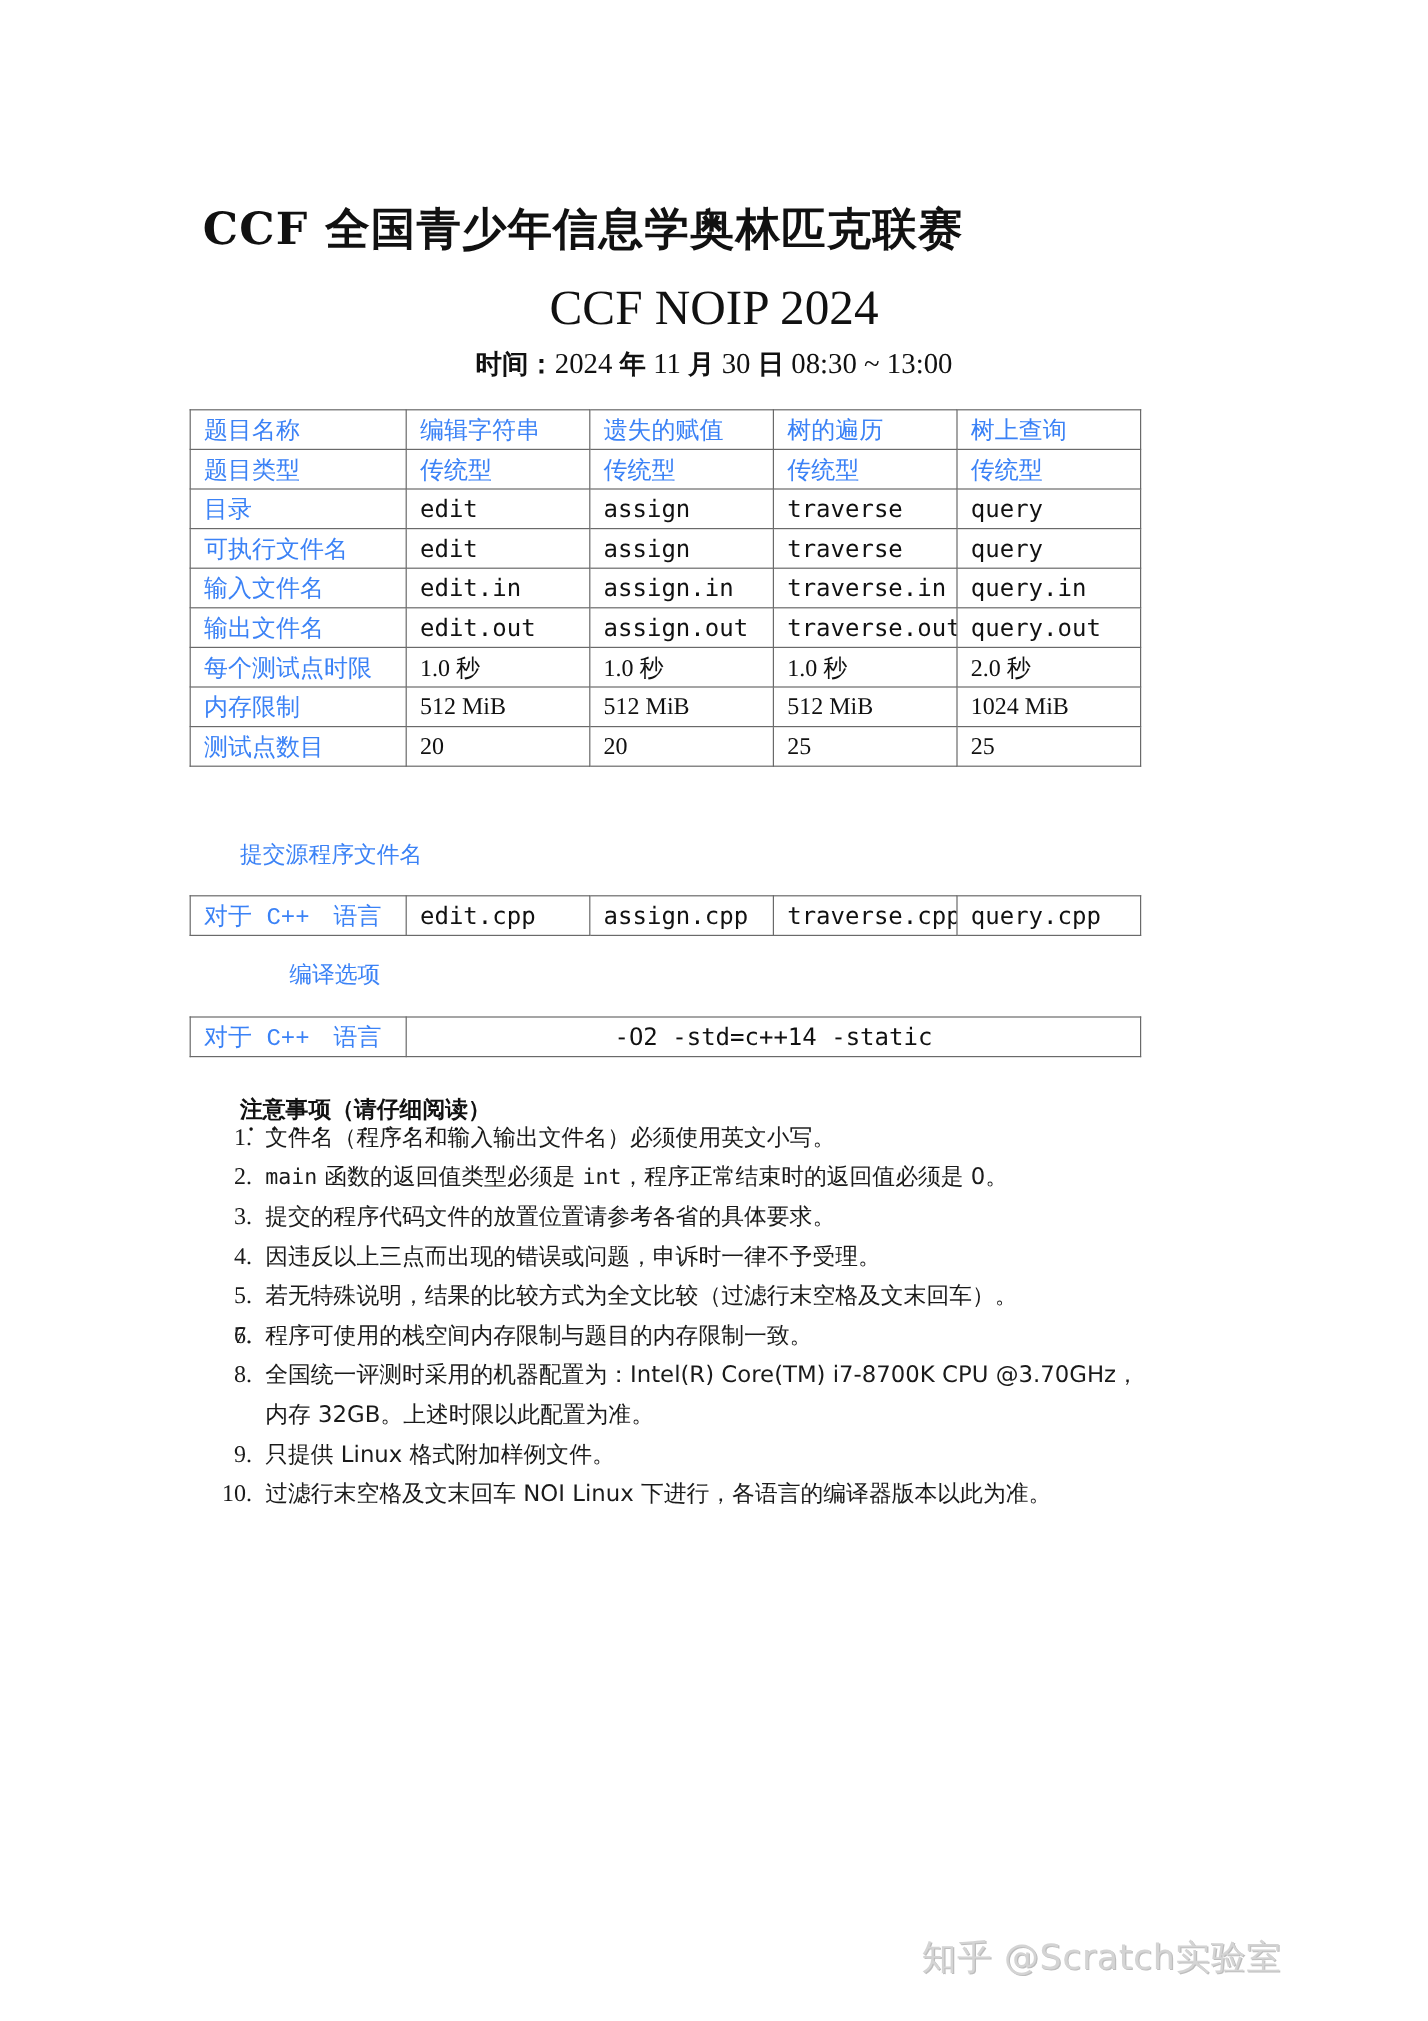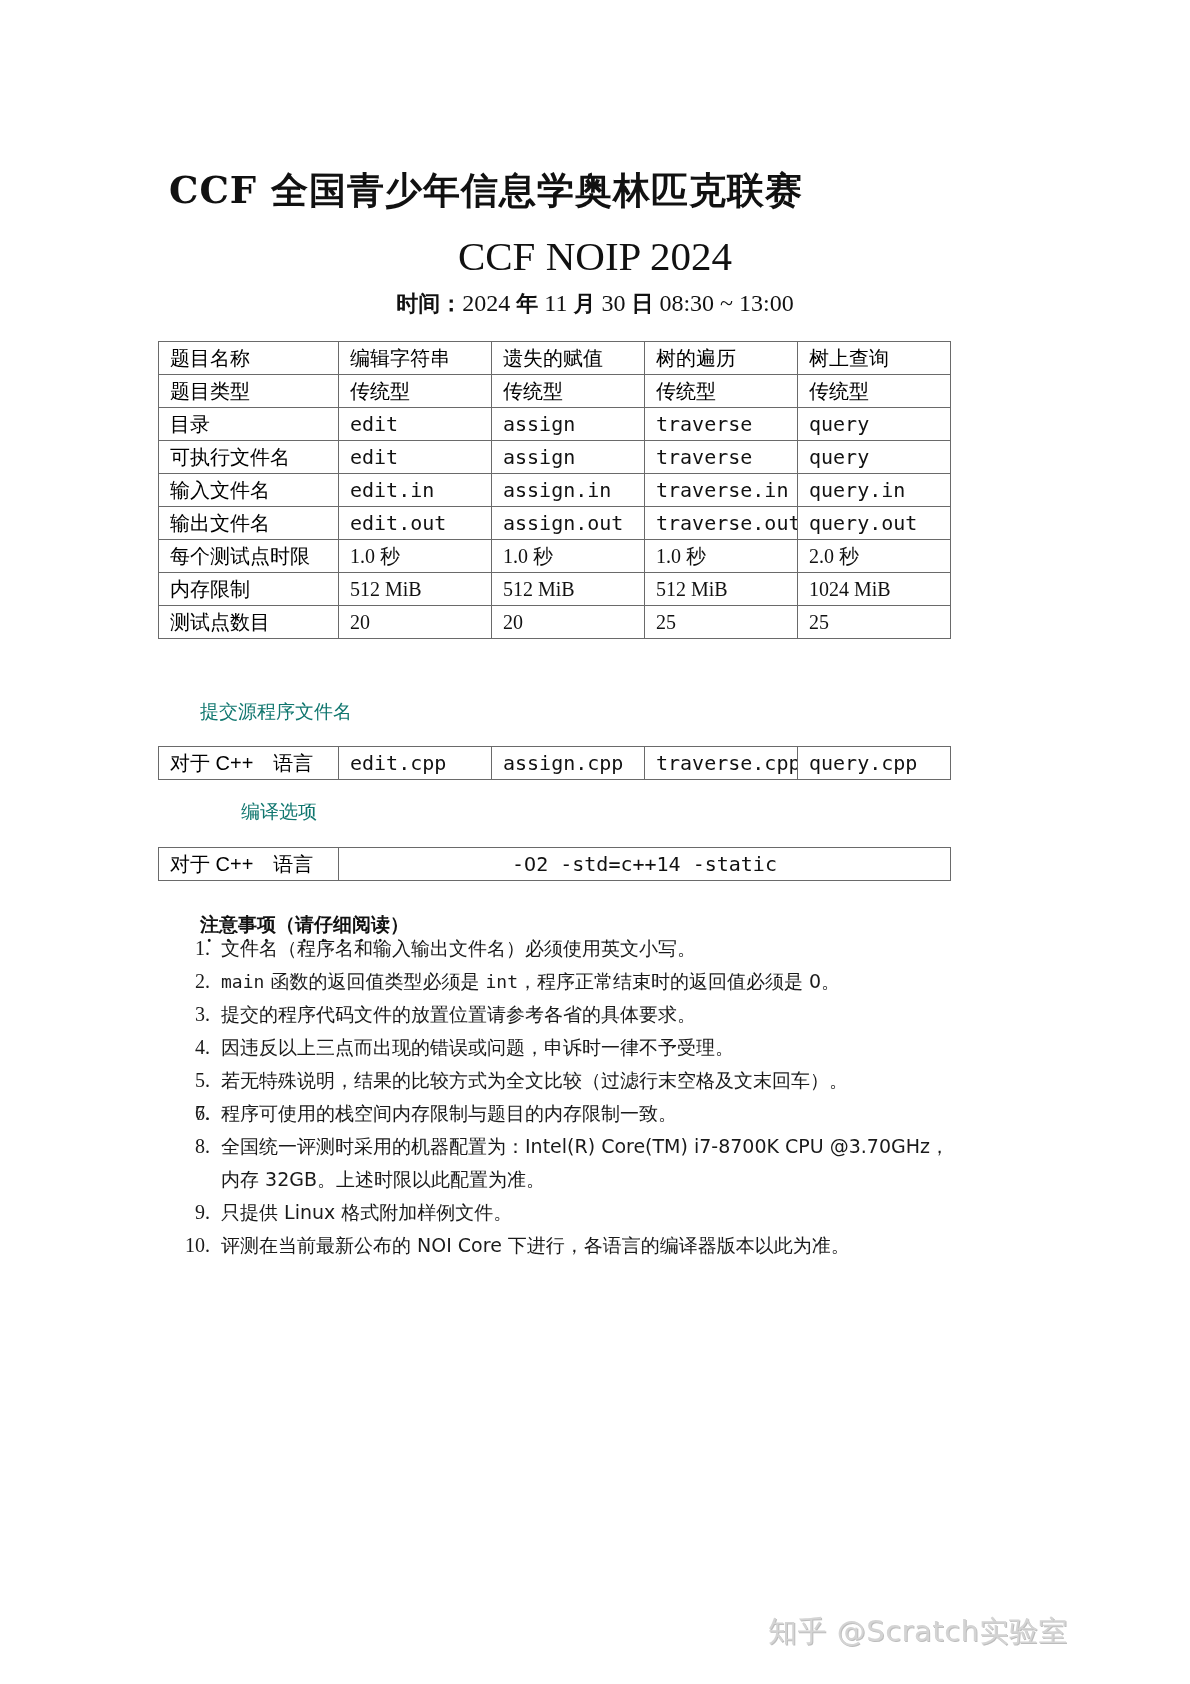--- a/index.html
+++ b/index.html
@@ -76,42 +76,42 @@
       vertical-align: middle;
       white-space: nowrap;
       overflow: hidden;
     }
     col.c0 { width: 180px; }
     col.c1 { width: 153px; }
     col.c2 { width: 153px; }
     col.c3 { width: 153px; }
     col.c4 { width: 153px; }
     .cjk-cell {
-      font-family: Liberation Sans, sans-serif;
+      font-family: Liberation Mono, monospace;
       font-size: 19px;
-      color: #000000;
+      color: #3b82f6;
     }
     .mono-cell {
       font-family: "DejaVu Sans Mono", "Liberation Mono", monospace;
       font-size: 18px;
       color: #111;
     }
     .serif-cell {
       font-family: "Liberation Serif", "DejaVu Serif", serif;
       font-size: 20px;
     }
     #main-table { top: 341px; }
     #submit-table { top: 746px; }
     #compile-table { top: 847px; }
     .section-label {
       position: absolute;
       left: 200px;
       font-family: "DejaVu Sans", sans-serif;
       font-size: 19px;
-      color: #0f766e;
+      color: #3b82f6;
     }
     #submit-label { top: 699px; }
     #compile-label { top: 799px; margin-left: 41px; }
     .notes-heading {
       position: absolute;
       left: 200px;
       top: 912px;
       font-family: Liberation Sans, sans-serif;
       font-weight: bold;
       font-size: 19px;
@@ -301,16 +301,16 @@
 <ol class="notes-list" id="notes-list">
     <li><span class="num">1.</span><span>文件名（程序名和输入输出文件名）必须使用英文小写。</span></li>
     <li><span class="num">2.</span><span class="code">main</span><span> 函数的返回值类型必须是 </span><span class="code">int</span><span>，程序正常结束时的返回值必须是 0。</span></li>
     <li><span class="num">3.</span><span>提交的程序代码文件的放置位置请参考各省的具体要求。</span></li>
     <li><span class="num">4.</span><span>因违反以上三点而出现的错误或问题，申诉时一律不予受理。</span></li>
     <li><span class="num">5.</span><span>若无特殊说明，结果的比较方式为全文比较（过滤行末空格及文末回车）。</span></li>
     <li><span class="num">6.</span></li>
     <li><span class="num">7.</span><span>程序可使用的栈空间内存限制与题目的内存限制一致。</span></li>
     <li><span class="num">8.</span><span>全国统一评测时采用的机器配置为：Intel(R) Core(TM) i7-8700K CPU @3.70GHz，</span><br><span>内存 32GB。上述时限以此配置为准。</span></li>
     <li><span class="num">9.</span><span>只提供 Linux 格式附加样例文件。</span></li>
-    <li class="two-digit"><span class="num">10.</span><span>评测在当前最新公布的 NOI Core 下进行，各语言的编译器版本以此为准。</span></li>
+    <li class="two-digit"><span class="num">10.</span><span>过滤行末空格及文末回车 NOI Linux 下进行，各语言的编译器版本以此为准。</span></li>
   </ol>
 
 <div class="watermark">知乎 @Scratch实验室</div>
 
 </body></html>

